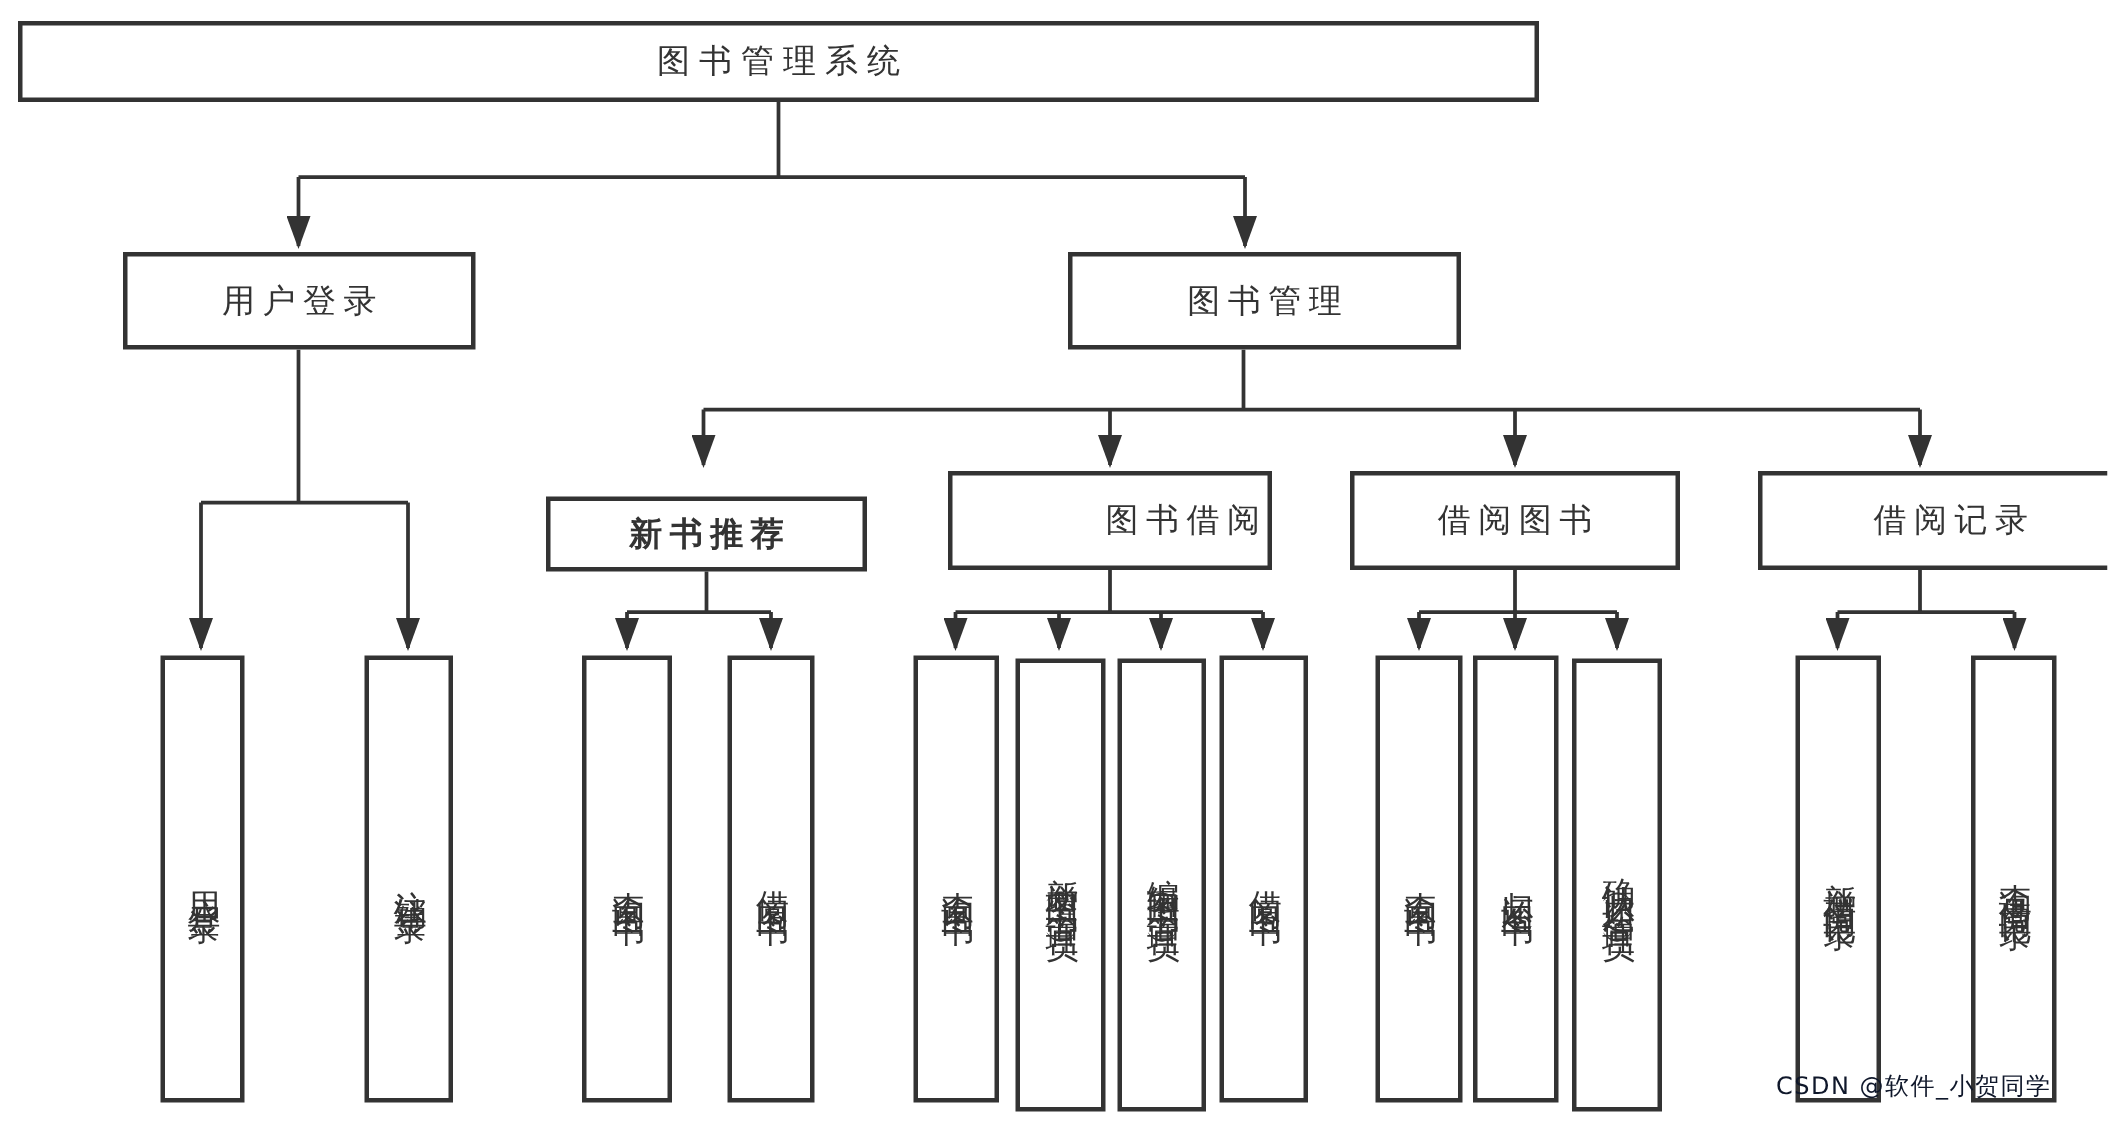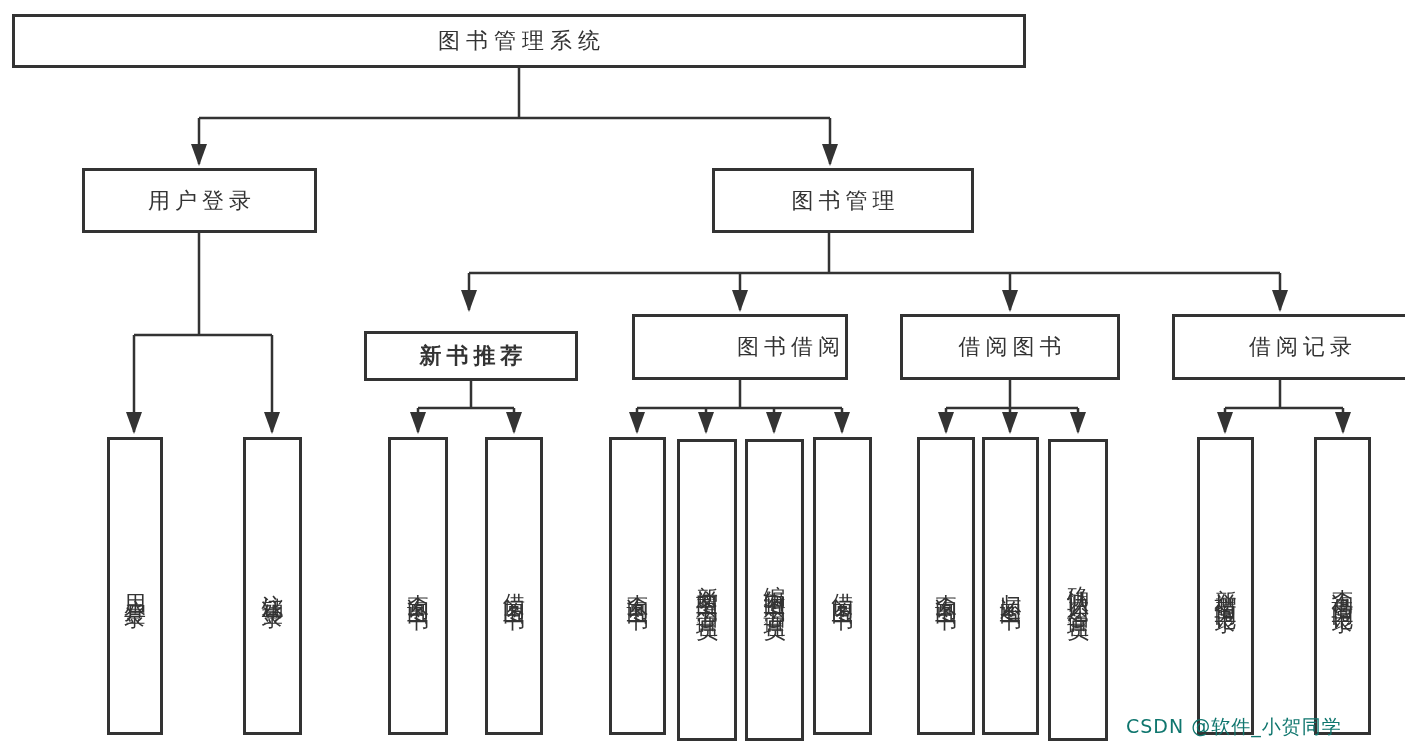--- a/index.html
+++ b/index.html
@@ -33,24 +33,24 @@
   .v-label{
     writing-mode:vertical-rl;
     text-orientation:mixed;
     font-size:22px;
     letter-spacing:5px;
     white-space:nowrap;
     color:#333333;
   }
   #watermark{
     position:absolute;
-    left:1126px;top:714px;
-    font-size:19px;
+    left:1184px;top:714px;
+    font-size:16px;
     letter-spacing:1px;
-    color:#0f766e;
+    color:#0f172a;
     z-index:3;
     white-space:nowrap;
   }
 </style>
 </head>
 <body>
 
 <div id="canvas">
 
   <svg id="wires" width="1405" height="747">

